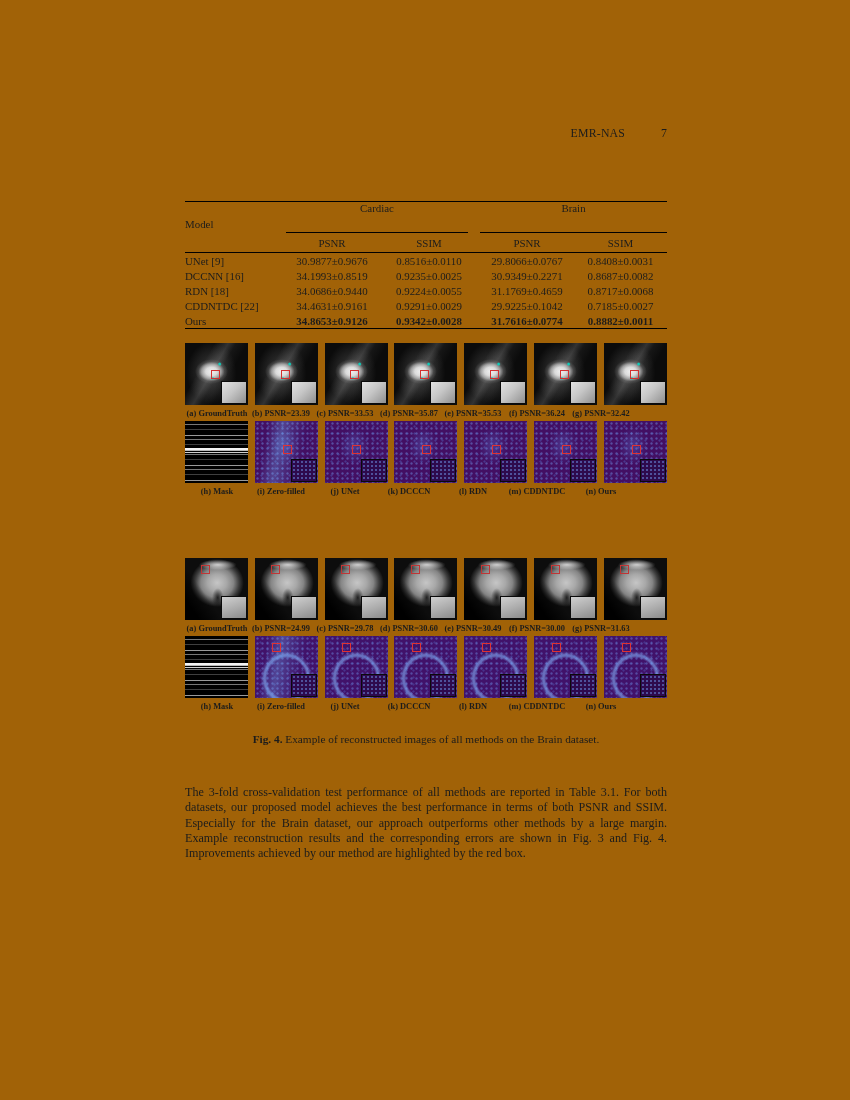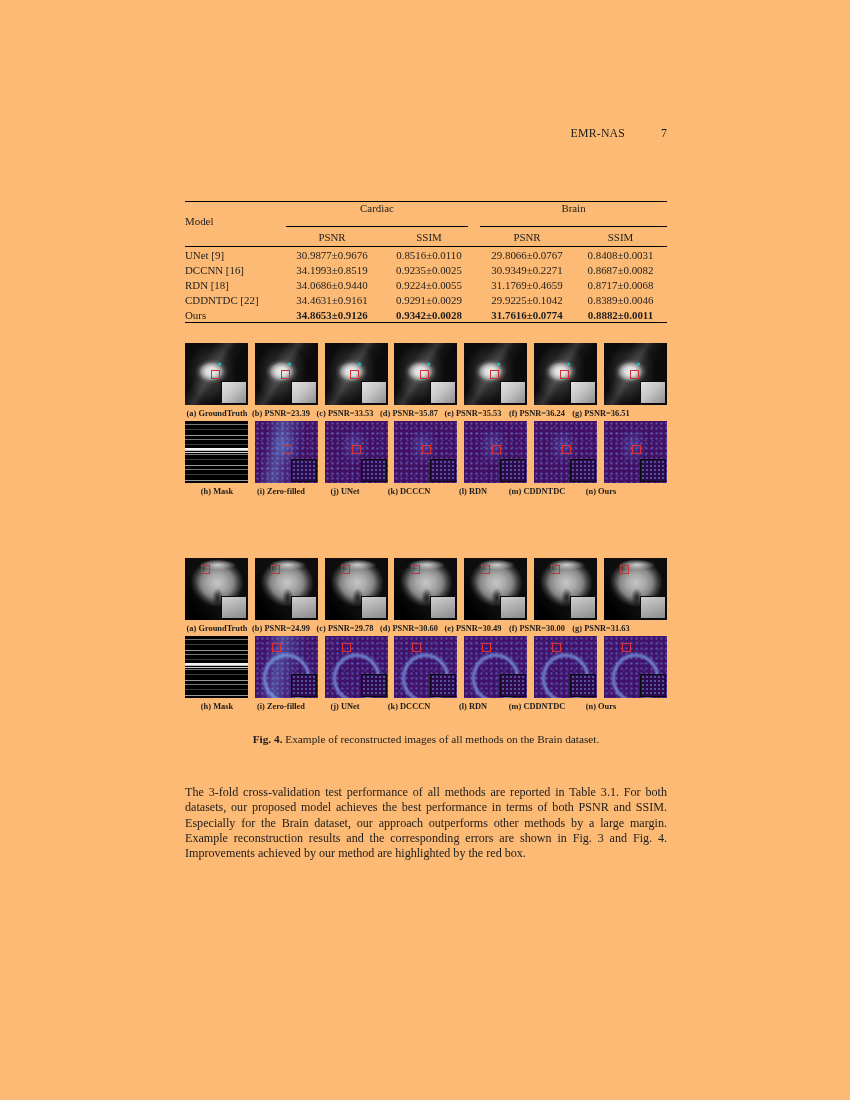--- a/index.html
+++ b/index.html
@@ -1,16 +1,16 @@
 <!DOCTYPE html>
 <html><head>
 <meta charset="utf-8">
 <style>
   html,body{margin:0;padding:0;background:#e8e8e8;}
-  .page{position:relative;width:850px;height:1100px;background:#fdba74;margin:0 auto;
+  .page{position:relative;width:850px;height:1100px;background:#a16207;margin:0 auto;
         font-family:"Liberation Serif","DejaVu Serif",serif;color:#1c1c1c;overflow:hidden;}
 
   
   .runhead{position:absolute;left:185px;top:126px;width:482px;display:flex;
            justify-content:flex-end;align-items:baseline;font-size:11.8px;}
   .runhead .rtitle{margin-right:36px;letter-spacing:.2px;}
 
   
   .tbl-caption{position:absolute;left:185px;top:153px;width:482px;margin:0;
                font-size:11.2px;line-height:16.4px;text-align:justify;}
@@ -18,21 +18,21 @@
 
   
   table.results{position:absolute;left:185px;top:201px;width:482px;border-collapse:collapse;
                 font-size:10.9px;border-top:1.4px solid #000;border-bottom:1.4px solid #000;}
   table.results col.c-model{width:101px;}
   table.results col.c1{width:92px;} table.results col.c2{width:102px;}
   table.results col.c3{width:94px;} table.results col.c4{width:93px;}
   table.results th{font-weight:normal;padding:0;}
   table.results .model-h{text-align:left;vertical-align:middle;padding-bottom:6px;}
   table.results .group{height:21px;vertical-align:bottom;}
-  table.results .group .cmid{border-bottom:1px solid #000;padding-bottom:12px;text-align:center;}
+  table.results .group .cmid{border-bottom:1px solid #000;padding-bottom:18px;text-align:center;}
   table.results .group .cmid.trim-r{margin-right:12px;}
   table.results .sub{height:19px;text-align:center;vertical-align:middle;}
   table.results tbody{border-top:1.1px solid #000;}
   table.results tbody td{height:15px;text-align:center;padding:0;}
   table.results tbody td:first-child{text-align:left;}
   table.results tr.bold td:not(:first-child){font-weight:bold;}
 
   
   .figure{position:absolute;left:185px;width:482px;}
   .fig-row{display:flex;justify-content:space-between;height:62px;}
@@ -171,21 +171,21 @@
     <td>34.0686±0.9440</td>
     <td>0.9224±0.0055</td>
     <td>31.1769±0.4659</td>
     <td>0.8717±0.0068</td>
   </tr>
         <tr>
     <td>CDDNTDC [22]</td>
     <td>34.4631±0.9161</td>
     <td>0.9291±0.0029</td>
     <td>29.9225±0.1042</td>
-    <td>0.8389±0.0046</td>
+    <td>0.7185±0.0027</td>
   </tr>
         <tr class="bold">
     <td>Ours</td>
     <td>34.8653±0.9126</td>
     <td>0.9342±0.0028</td>
     <td>31.7616±0.0774</td>
     <td>0.8882±0.0011</td>
   </tr>
       </tbody>
   </table>
@@ -221,21 +221,21 @@
     <span class="inset"></span>
   </div>
       </div>
     <div class="fig-labels">
         <span class="plabel">(a) GroundTruth</span>
         <span class="plabel">(b) PSNR=23.39</span>
         <span class="plabel">(c) PSNR=33.53</span>
         <span class="plabel">(d) PSNR=35.87</span>
         <span class="plabel">(e) PSNR=35.53</span>
         <span class="plabel">(f) PSNR=36.24</span>
-        <span class="plabel">(g) PSNR=36.51</span>
+        <span class="plabel">(g) PSNR=32.42</span>
       </div>
     <div class="fig-row">
         <div class="panel p-mask"></div>
         <div class="panel p-error-cardiac p-strong">
     <span class="redbox"></span>
     <span class="inset"></span>
   </div>
         <div class="panel p-error-cardiac">
     <span class="redbox"></span>
     <span class="inset"></span>

